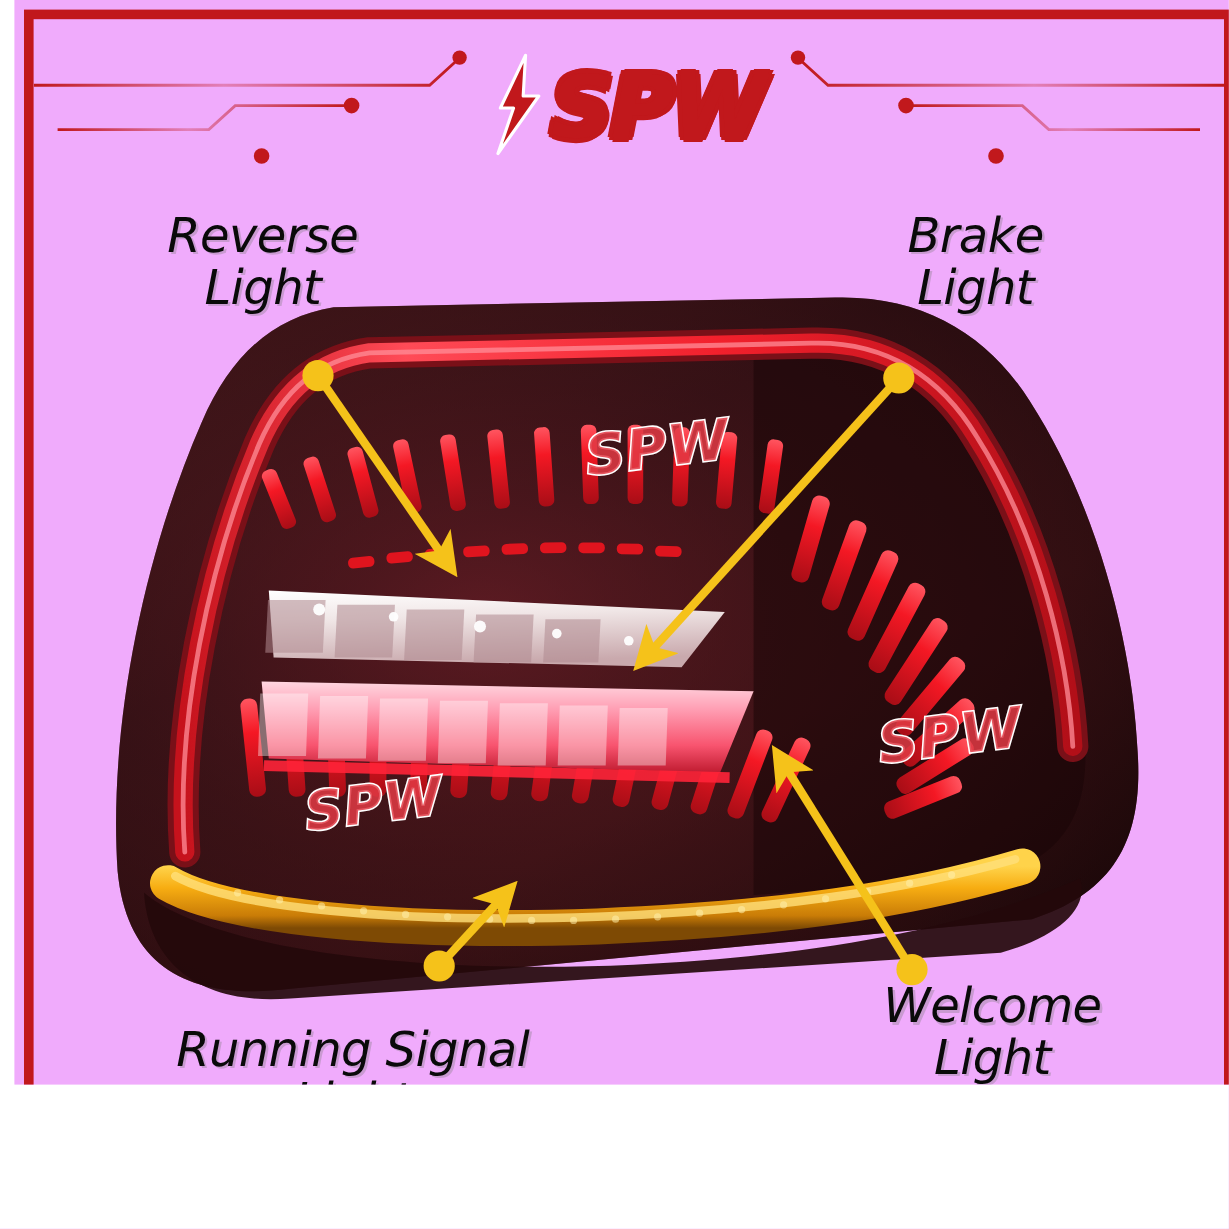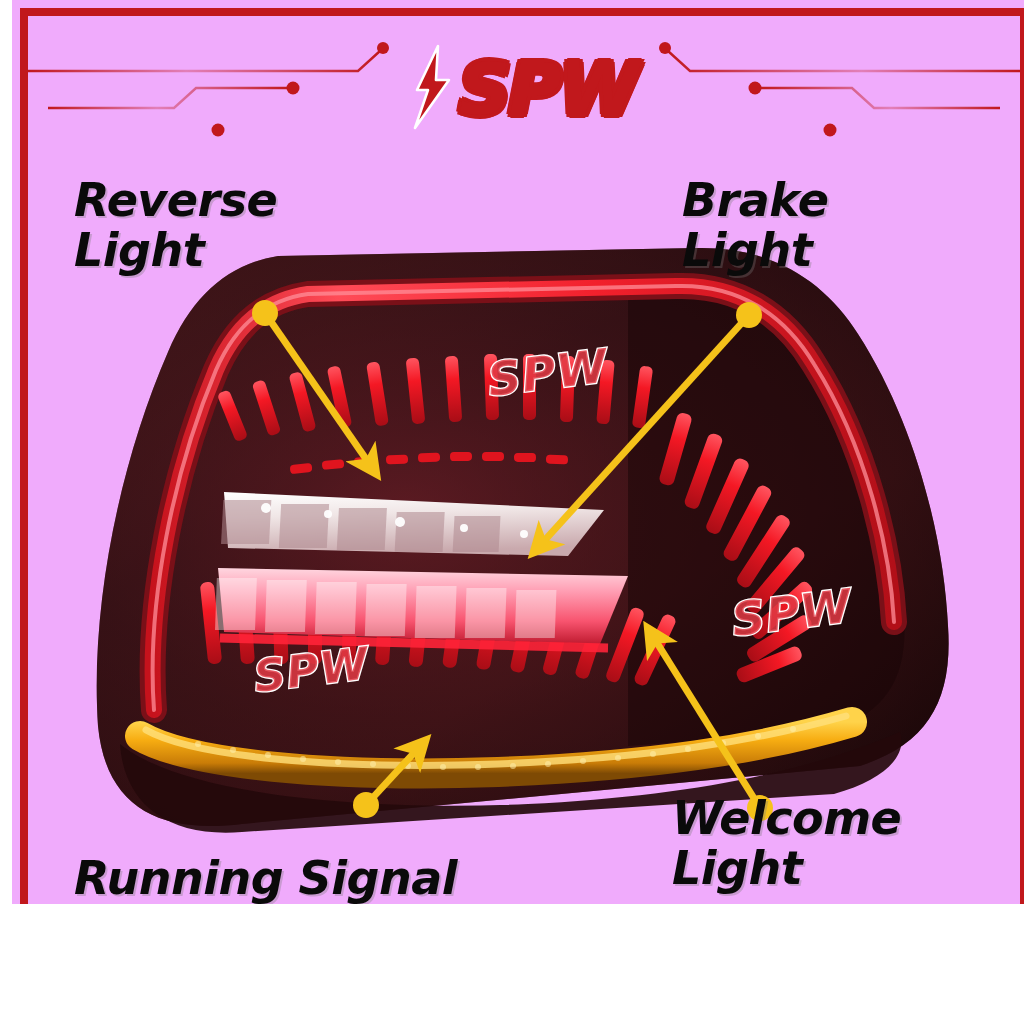--- a/index.html
+++ b/index.html
@@ -71,32 +71,33 @@
     left: 16px; top: 144px;
     width: 992px; height: 864px;
   }
   .photo-svg { position: absolute; left: 0; top: 0; }
 
   
   .callout-label {
     position: absolute;
     color: #0a0a0a;
     font-family: "DejaVu Sans", sans-serif;
-    font-weight: 700;
+    font-weight: 400;
     font-style: italic;
-    font-size: 46px;
+    font-size: 40px;
     line-height: 1.08;
+    text-align: center;
     letter-spacing: -0.5px;
     white-space: pre-line;
     text-shadow: 2px 2px 0 rgba(120,120,120,0.33);
   }
   #label-reverse  { left: 62px;  top: 176px;  width: 290px; }
-  #label-brake    { left: 670px; top: 176px;  width: 290px; }
+  #label-brake    { left: 656px; top: 176px;  width: 290px; }
   #label-running  { left: 62px;  top: 854px;  width: 440px; }
-  #label-welcome  { left: 660px; top: 794px;  width: 310px; }
+  #label-welcome  { left: 660px; top: 818px;  width: 310px; }
 
   
   .leaders { position: absolute; left: 0; top: 0; pointer-events: none; }
 </style>
 </head>
 <body>
 
 <div id="stage">
 
   <div class="frame"></div>

